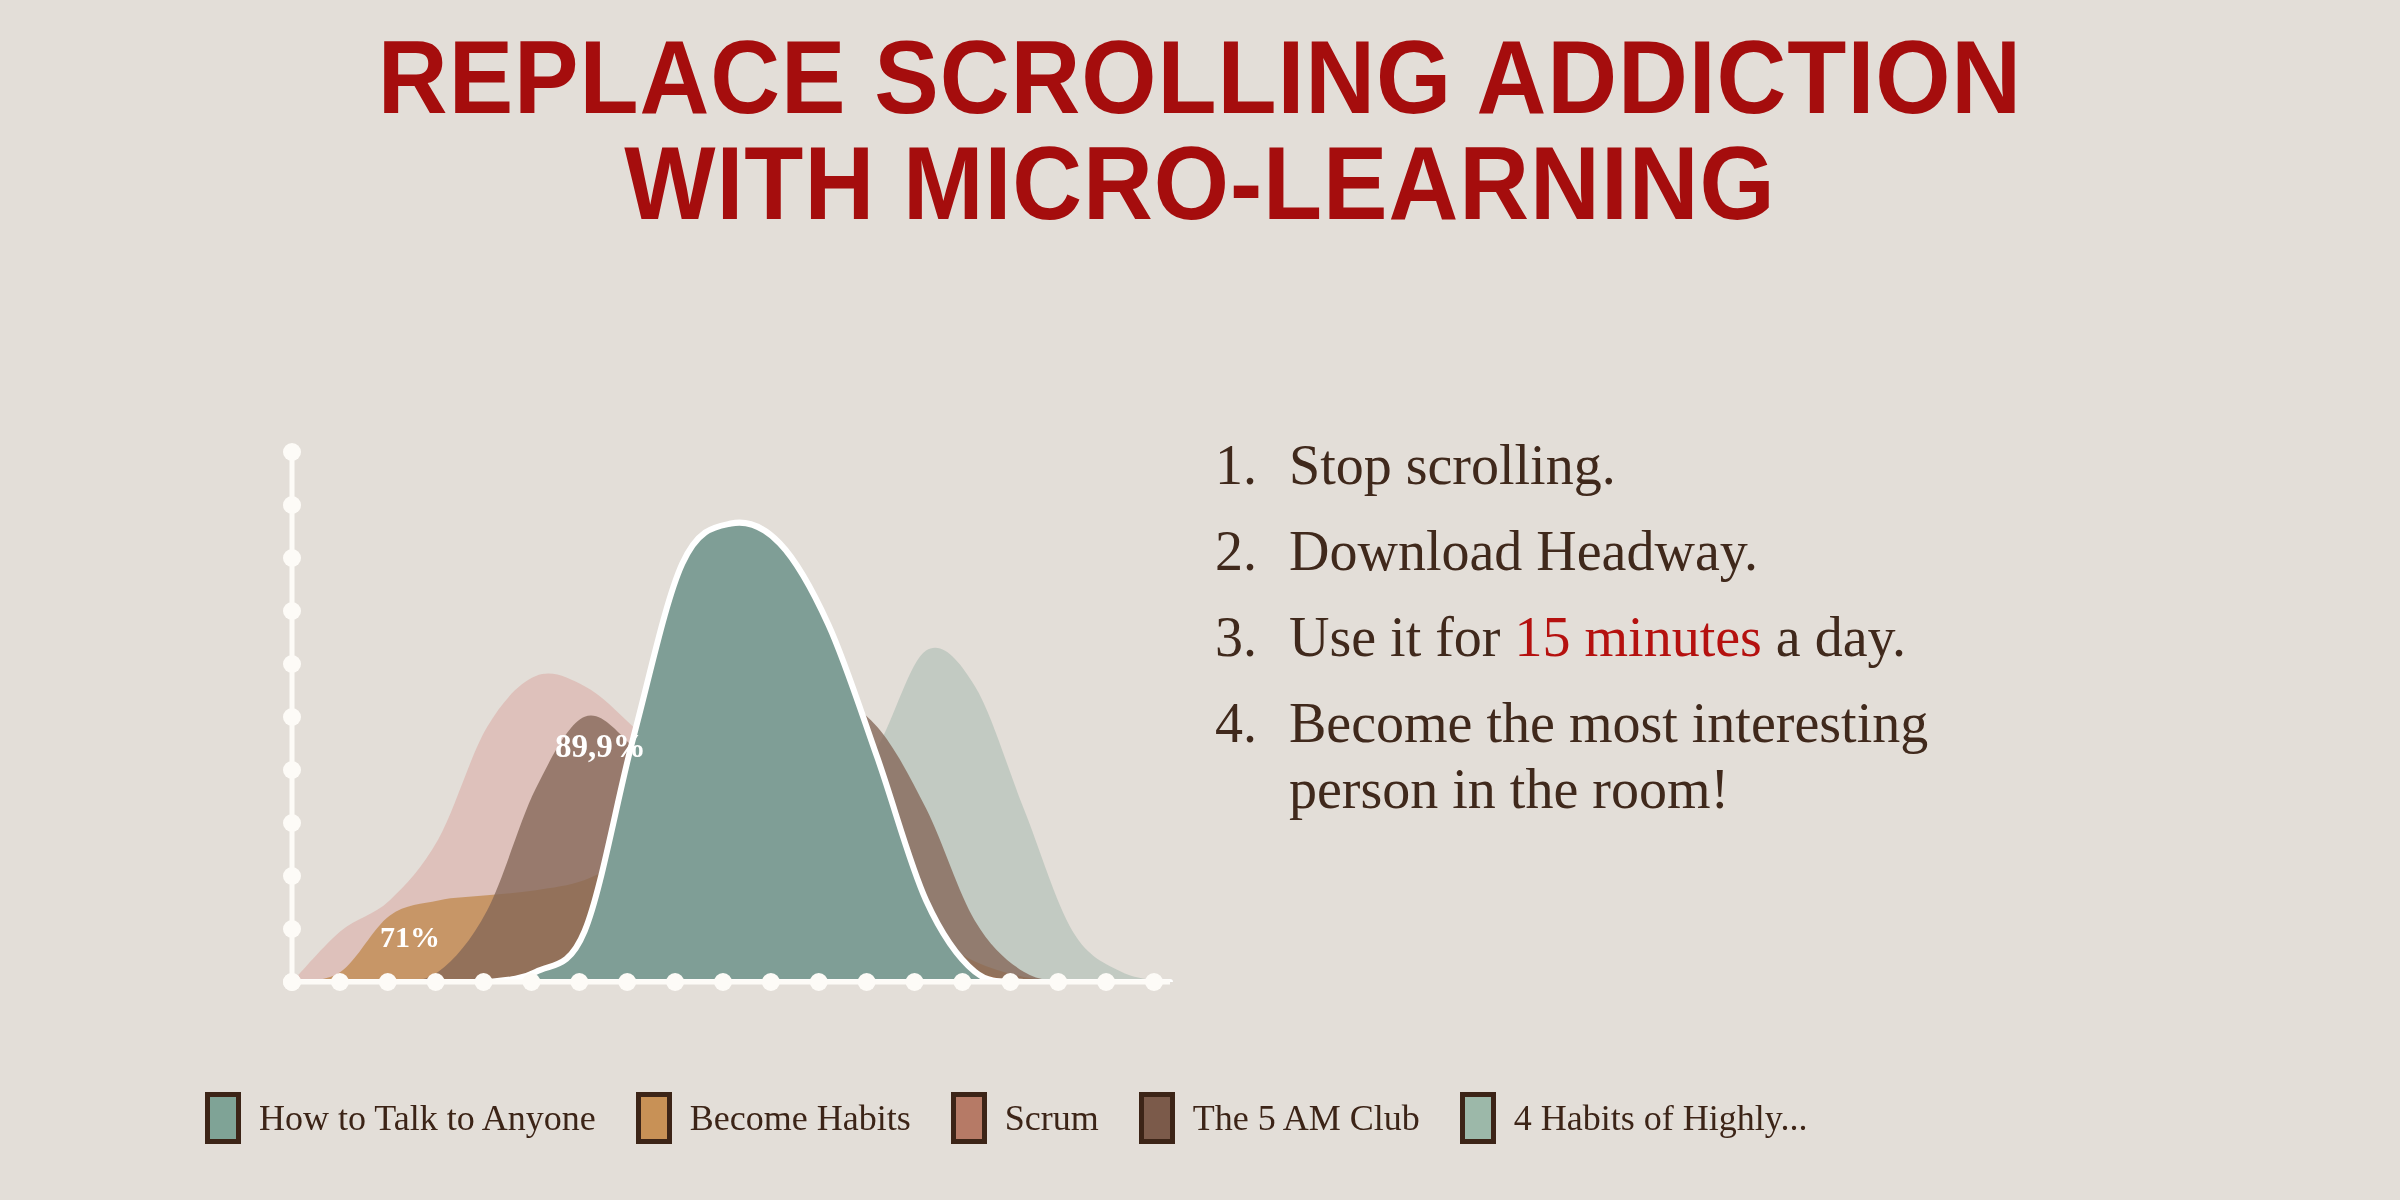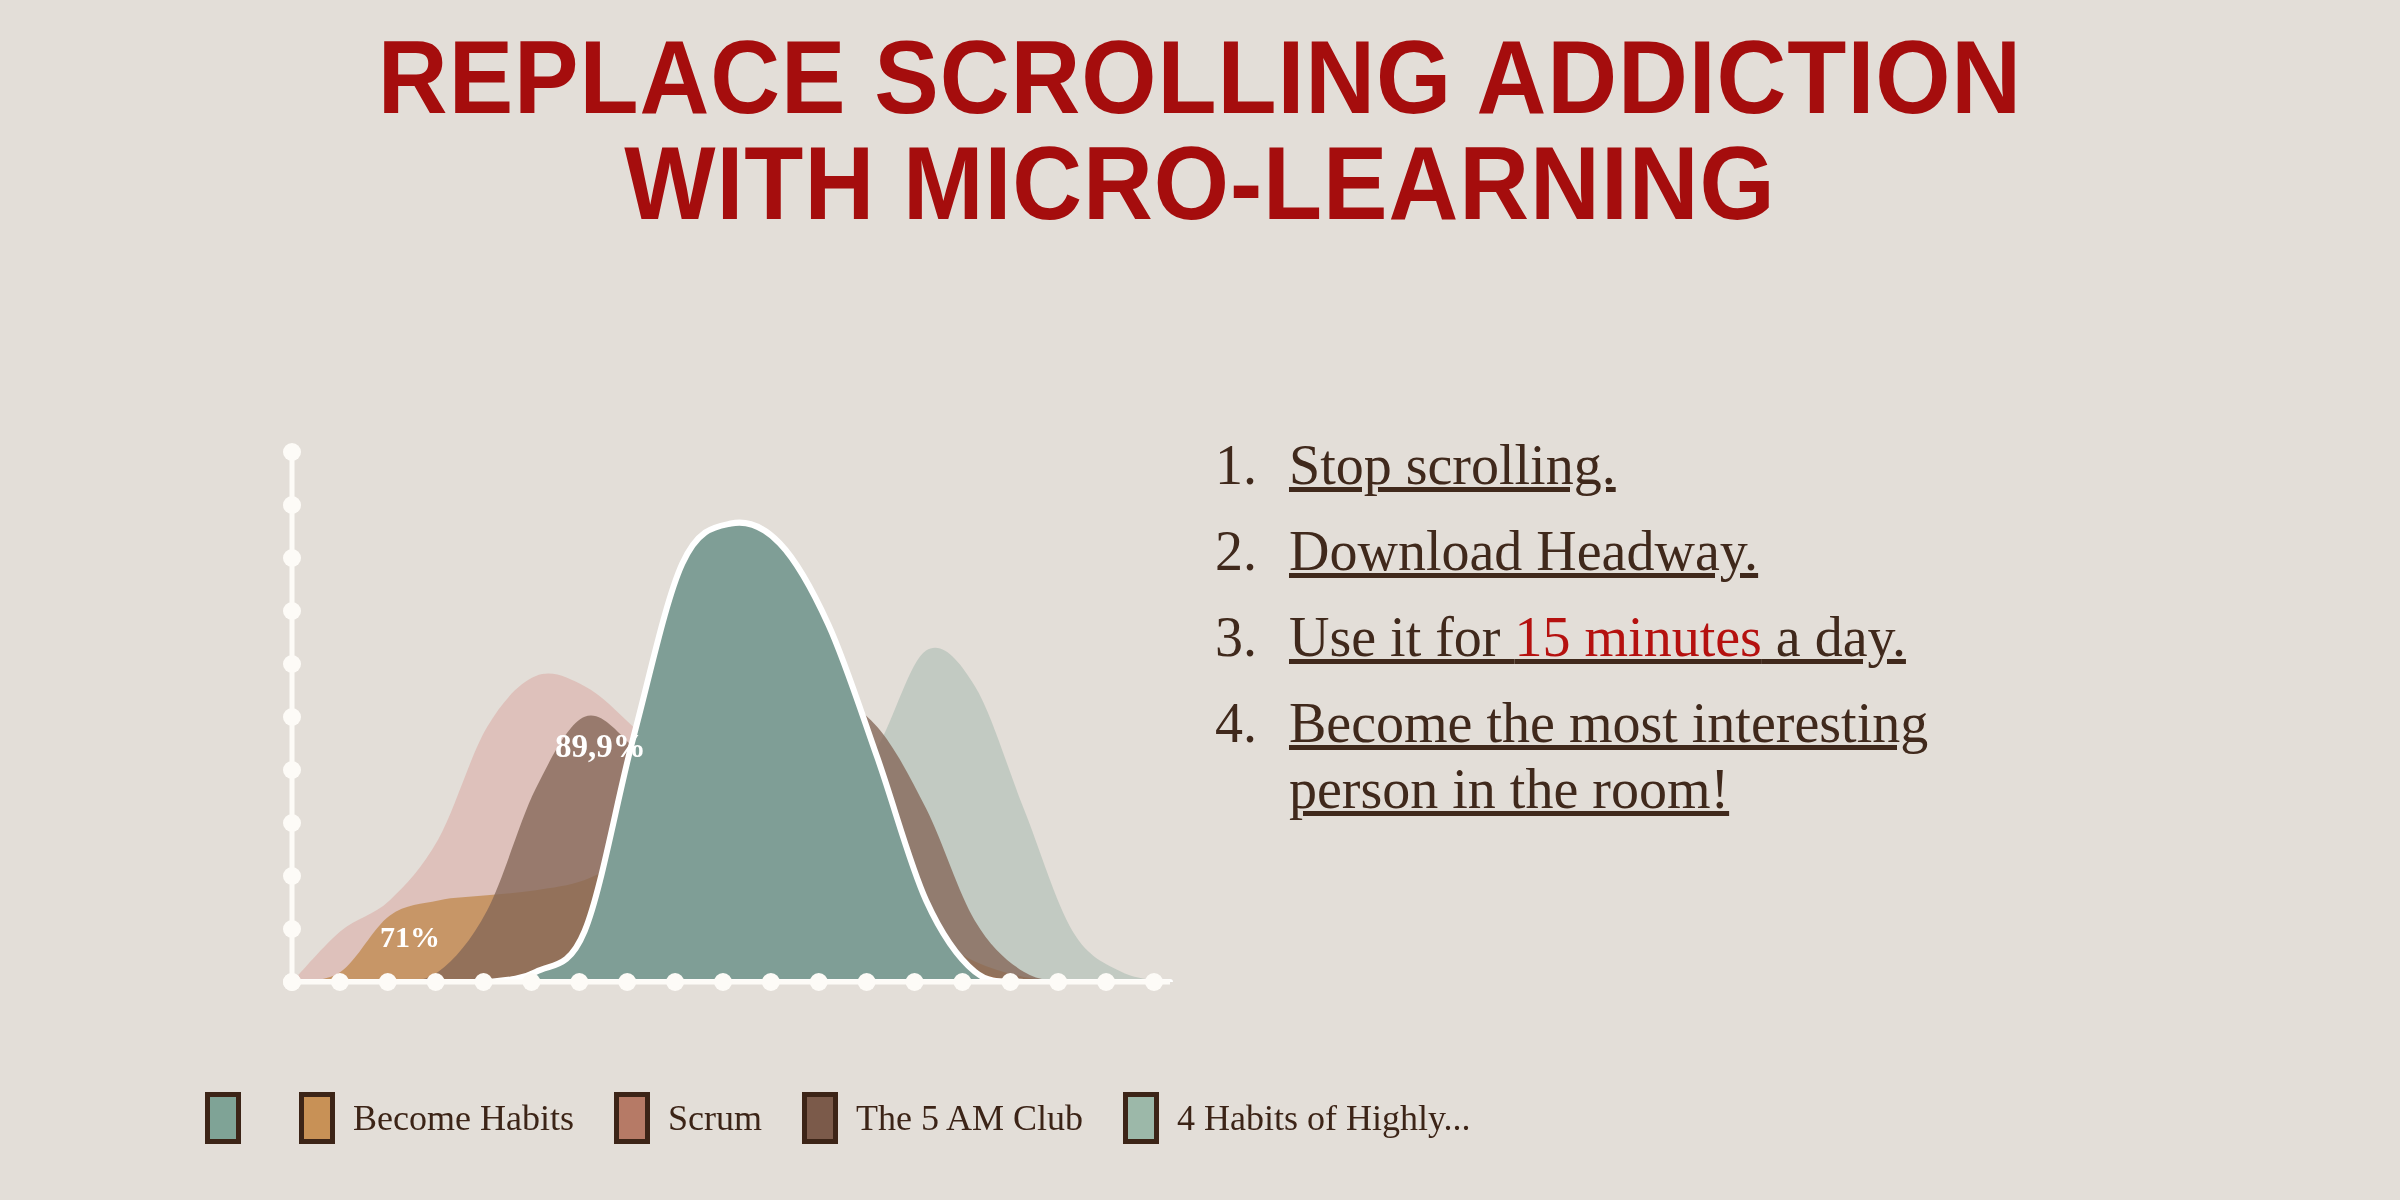--- a/index.html
+++ b/index.html
@@ -80,21 +80,21 @@
     color: #40291c;
     font-size: 56px;
     line-height: 1.18;
     font-family: "Liberation Serif", serif;
   }
   .step-num {
     width: 74px;
     flex: 0 0 74px;
     color: #40291c;
   }
-  .step-text { flex: 1 1 auto; text-decoration: underline; }
+  .step-text { flex: 1 1 auto; }
   .hl { color: #b5110f; margin-top: 22px; }
 
   
   .legend {
     position: absolute;
     left: 205px;
     top: 1092px;
     width: 2180px;
     display: flex;
     align-items: center;
@@ -215,20 +215,21 @@
     <div class="step">
       <span class="step-num">4.</span>
       <span class="step-text" style="max-width:640px"><span>Become the most interesting person in the room!</span></span>
     </div>
 
   </div>
 
   <div class="legend" id="legend-root">
       <div class="legend-item">
         <span class="legend-swatch" style="background: rgb(127, 163, 150);"></span>
+        <span class="legend-label">How to Talk to Anyone</span>
       </div>
       <div class="legend-item">
         <span class="legend-swatch" style="background: rgb(200, 145, 86);"></span>
         <span class="legend-label">Become Habits</span>
       </div>
       <div class="legend-item">
         <span class="legend-swatch" style="background: rgb(182, 122, 102);"></span>
         <span class="legend-label">Scrum</span>
       </div>
       <div class="legend-item">

